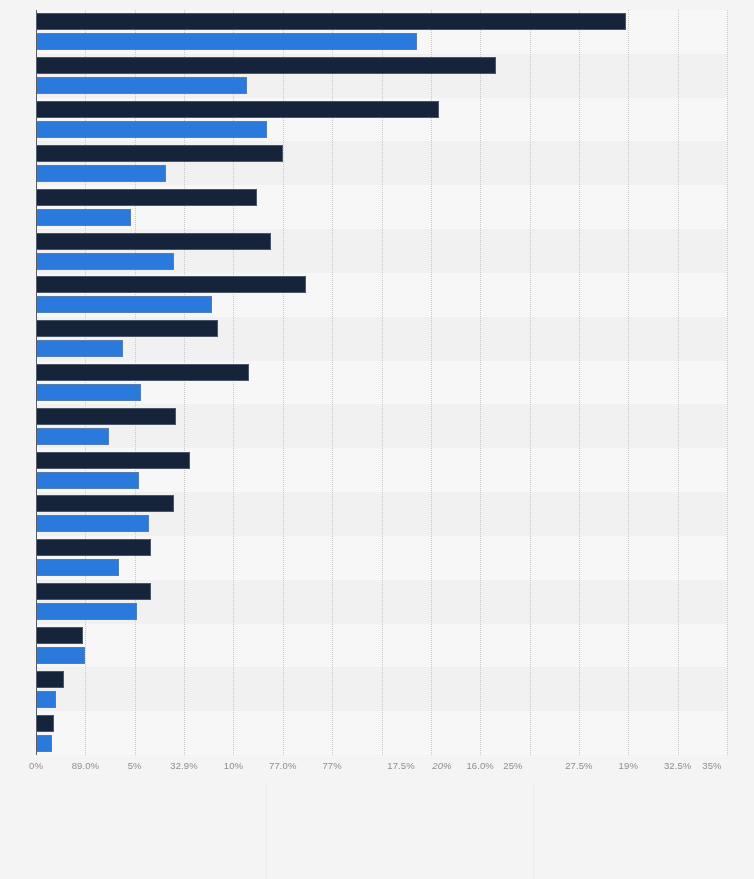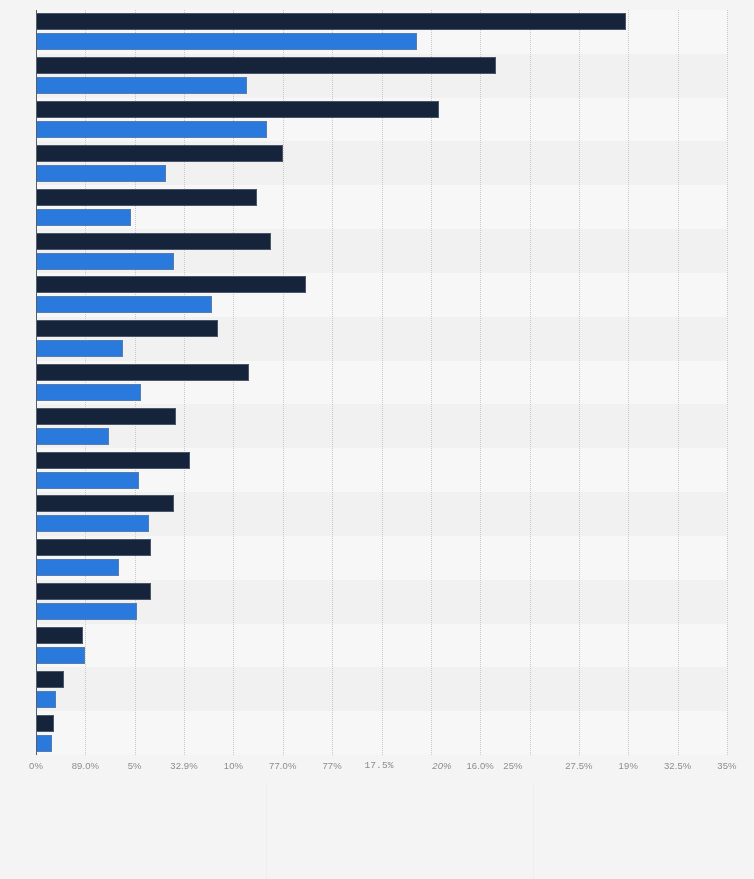--- a/index.html
+++ b/index.html
@@ -193,28 +193,28 @@
 
   <div class="axis-strip">
     <div id="ticks">
         <div class="tick-label" style="left: 36px;">0%</div>
         <div class="tick-label" style="left: 85.3571px;">89.0%</div>
         <div class="tick-label" style="left: 134.714px;">5%</div>
         <div class="tick-label" style="left: 184.071px;">32.9%</div>
         <div class="tick-label" style="left: 233.429px;">10%</div>
         <div class="tick-label" style="left: 282.786px;">77.0%</div>
         <div class="tick-label" style="left: 332.143px;">77%</div>
-        <div class="tick-label" style="left: 379px; font-family: Liberation Mono, monospace;">17.5%</div>
+        <div class="tick-label" style="left: 401px;">17.5%</div>
         <div class="tick-label" style="left: 442px; font-style: italic;">20%</div>
         <div class="tick-label" style="left: 480.214px;">16.0%</div>
         <div class="tick-label" style="left: 513px;">25%</div>
         <div class="tick-label" style="left: 578.929px;">27.5%</div>
         <div class="tick-label" style="left: 628.286px;">19%</div>
         <div class="tick-label" style="left: 677.643px;">32.5%</div>
-        <div class="tick-label" style="left: 727px;">35%</div>
+        <div class="tick-label" style="left: 712px;">35%</div>
       </div>
   </div>
 
   <div class="axis-title">Share of individuals with health problem</div>
 
   <div class="footer"></div>
   <div class="footer-sep" style="left:266px"></div>
   <div class="footer-sep" style="left:533px"></div>
 
 </div>

